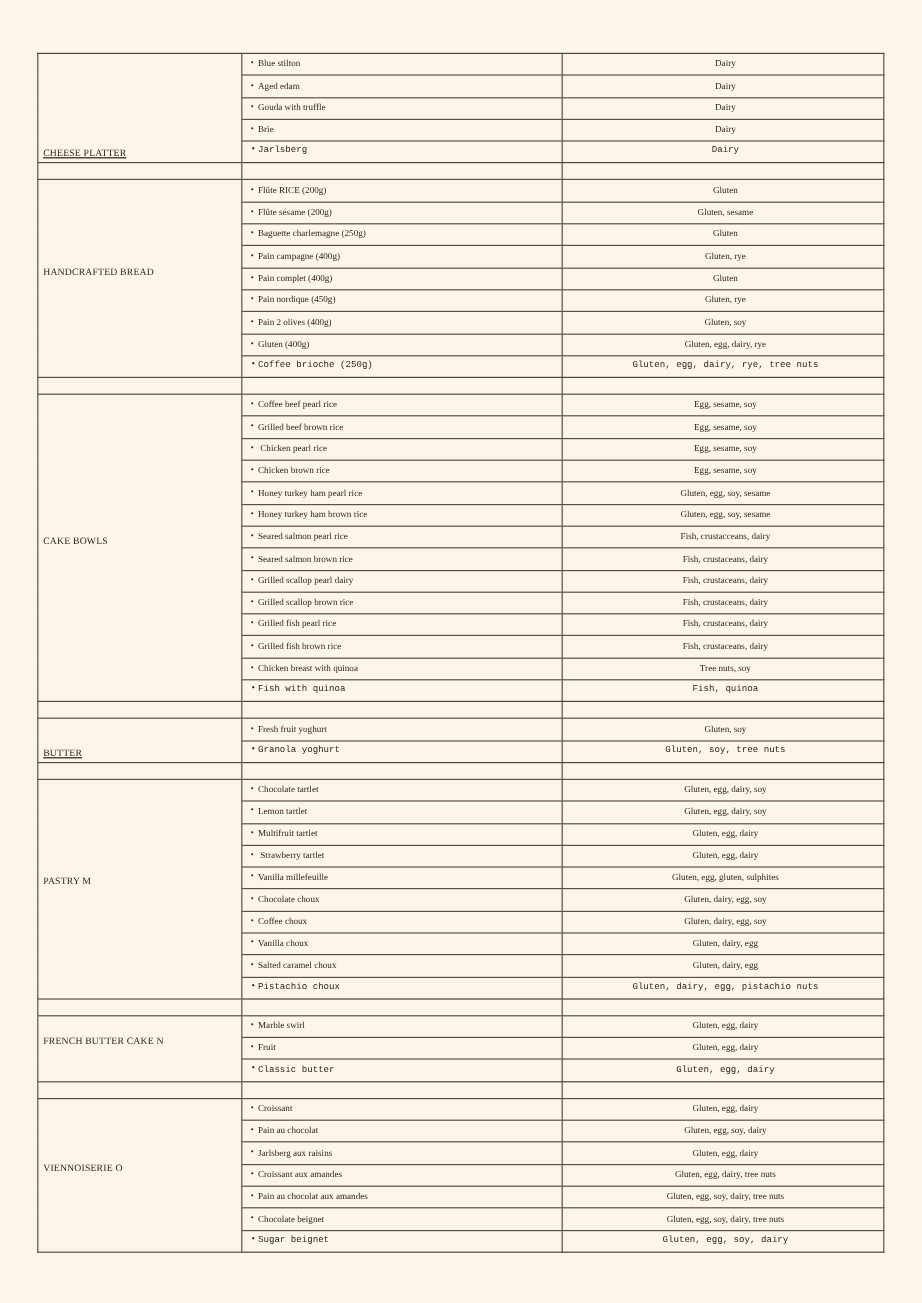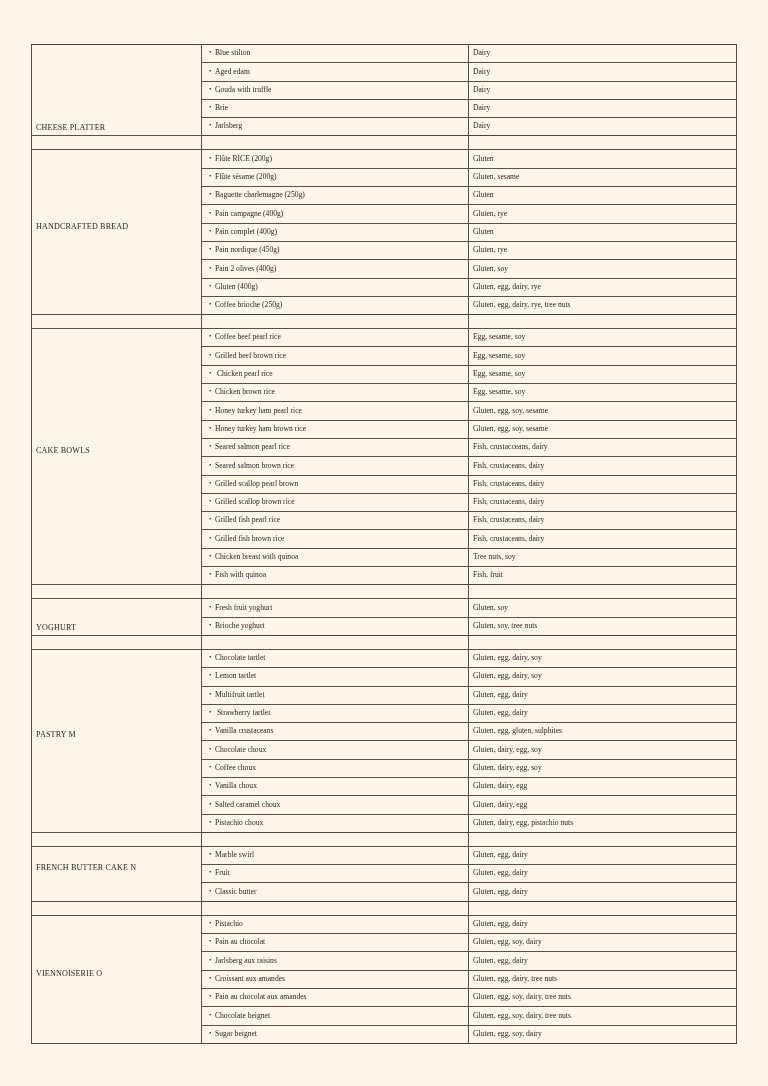--- a/index.html
+++ b/index.html
@@ -45,49 +45,50 @@
     box-sizing: border-box;
   }
 
   td.cat {
     vertical-align: bottom;
     padding: 0 0 3px 4px;
     font-size: 8.1px;
     letter-spacing: 0.15px;
     white-space: nowrap;
   }
-  td.cat.bottomlab { vertical-align: bottom; }
+  td.cat.bottomlab { vertical-align: bottom; text-decoration: underline; }
   td.cat.midlab { vertical-align: middle; padding-bottom: 12px; }
 
   td.item {
     padding: 0 0 0 7px;
     white-space: nowrap;
   }
   td.item .bullet {
     display: inline-block;
     width: 6px;
     font-size: 7px;
     line-height: 1;
     vertical-align: 1px;
   }
   td.item .itext { display: inline; }
 
   td.allerg {
     padding: 0 0 0 4px;
     white-space: nowrap;
+    text-align: center;
   }
 
   tr.spacer td {
     height: 14px;
     border: 1px solid #5a5048;
   }
 
   
   tr.grp-top td { border-top: 1.4px solid #4a423b; margin-top: 40px; }
-  tr.grp-bot td { border-bottom: 1.4px solid #4a423b; }
+  tr.grp-bot td { border-bottom: 1.4px solid #4a423b; font-family: Liberation Mono, monospace; }
 </style>
 </head>
 <body>
 
 <div class="page">
   <table class="menu-table">
     <colgroup>
       <col class="c-cat">
       <col class="c-item">
       <col class="c-all">
@@ -188,55 +189,55 @@
         </tr>
         <tr>
           <td class="item"><span class="bullet">•</span><span class="itext">Seared salmon pearl rice</span></td>
           <td class="allerg">Fish, crustacceans,  dairy</td>
         </tr>
         <tr>
           <td class="item"><span class="bullet">•</span><span class="itext">Seared salmon brown rice</span></td>
           <td class="allerg">Fish, crustaceans,  dairy</td>
         </tr>
         <tr>
-          <td class="item"><span class="bullet">•</span><span class="itext">Grilled scallop pearl brown</span></td>
+          <td class="item"><span class="bullet">•</span><span class="itext">Grilled scallop pearl dairy</span></td>
           <td class="allerg">Fish, crustaceans,  dairy</td>
         </tr>
         <tr>
           <td class="item"><span class="bullet">•</span><span class="itext">Grilled scallop brown rice</span></td>
           <td class="allerg">Fish, crustaceans,  dairy</td>
         </tr>
         <tr>
           <td class="item"><span class="bullet">•</span><span class="itext">Grilled fish pearl rice</span></td>
           <td class="allerg">Fish, crustaceans,  dairy</td>
         </tr>
         <tr>
           <td class="item"><span class="bullet">•</span><span class="itext">Grilled fish brown rice</span></td>
           <td class="allerg">Fish, crustaceans,  dairy</td>
         </tr>
         <tr>
           <td class="item"><span class="bullet">•</span><span class="itext">Chicken breast with quinoa</span></td>
           <td class="allerg">Tree nuts, soy</td>
         </tr>
         <tr class="grp-bot">
           <td class="item"><span class="bullet">•</span><span class="itext">Fish with quinoa</span></td>
-          <td class="allerg">Fish, fruit</td>
-        </tr>
-        <tr class="spacer">
-          <td></td>
-          <td></td>
-          <td></td>
-        </tr>
-        <tr class="grp-top">
-          <td class="cat bottomlab" rowspan="2">YOGHURT</td>
+          <td class="allerg">Fish, quinoa</td>
+        </tr>
+        <tr class="spacer">
+          <td></td>
+          <td></td>
+          <td></td>
+        </tr>
+        <tr class="grp-top">
+          <td class="cat bottomlab" rowspan="2">BUTTER</td>
           <td class="item"><span class="bullet">•</span><span class="itext">Fresh fruit yoghurt</span></td>
           <td class="allerg">Gluten, soy</td>
         </tr>
         <tr class="grp-bot">
-          <td class="item"><span class="bullet">•</span><span class="itext">Brioche yoghurt</span></td>
+          <td class="item"><span class="bullet">•</span><span class="itext">Granola yoghurt</span></td>
           <td class="allerg">Gluten, soy, tree  nuts</td>
         </tr>
         <tr class="spacer">
           <td></td>
           <td></td>
           <td></td>
         </tr>
         <tr class="grp-top">
           <td class="cat midlab" rowspan="10">PASTRY M</td>
           <td class="item"><span class="bullet">•</span><span class="itext">Chocolate tartlet</span></td>
@@ -248,21 +249,21 @@
         </tr>
         <tr>
           <td class="item"><span class="bullet">•</span><span class="itext">Multifruit tartlet</span></td>
           <td class="allerg">Gluten, egg, dairy</td>
         </tr>
         <tr>
           <td class="item"><span class="bullet">•</span><span class="itext"> Strawberry tartlet</span></td>
           <td class="allerg">Gluten, egg, dairy</td>
         </tr>
         <tr>
-          <td class="item"><span class="bullet">•</span><span class="itext">Vanilla crustaceans</span></td>
+          <td class="item"><span class="bullet">•</span><span class="itext">Vanilla millefeuille</span></td>
           <td class="allerg">Gluten, egg, gluten,  sulphites</td>
         </tr>
         <tr>
           <td class="item"><span class="bullet">•</span><span class="itext">Chocolate choux</span></td>
           <td class="allerg">Gluten, dairy, egg,  soy</td>
         </tr>
         <tr>
           <td class="item"><span class="bullet">•</span><span class="itext">Coffee choux</span></td>
           <td class="allerg">Gluten, dairy, egg,  soy</td>
         </tr>
@@ -296,21 +297,21 @@
           <td class="item"><span class="bullet">•</span><span class="itext">Classic butter</span></td>
           <td class="allerg">Gluten, egg, dairy</td>
         </tr>
         <tr class="spacer">
           <td></td>
           <td></td>
           <td></td>
         </tr>
         <tr class="grp-top">
           <td class="cat midlab" rowspan="7">VIENNOISERIE O</td>
-          <td class="item"><span class="bullet">•</span><span class="itext">Pistachio</span></td>
+          <td class="item"><span class="bullet">•</span><span class="itext">Croissant</span></td>
           <td class="allerg">Gluten, egg, dairy</td>
         </tr>
         <tr>
           <td class="item"><span class="bullet">•</span><span class="itext">Pain au chocolat</span></td>
           <td class="allerg">Gluten, egg, soy,  dairy</td>
         </tr>
         <tr>
           <td class="item"><span class="bullet">•</span><span class="itext">Jarlsberg aux raisins</span></td>
           <td class="allerg">Gluten, egg, dairy</td>
         </tr>

